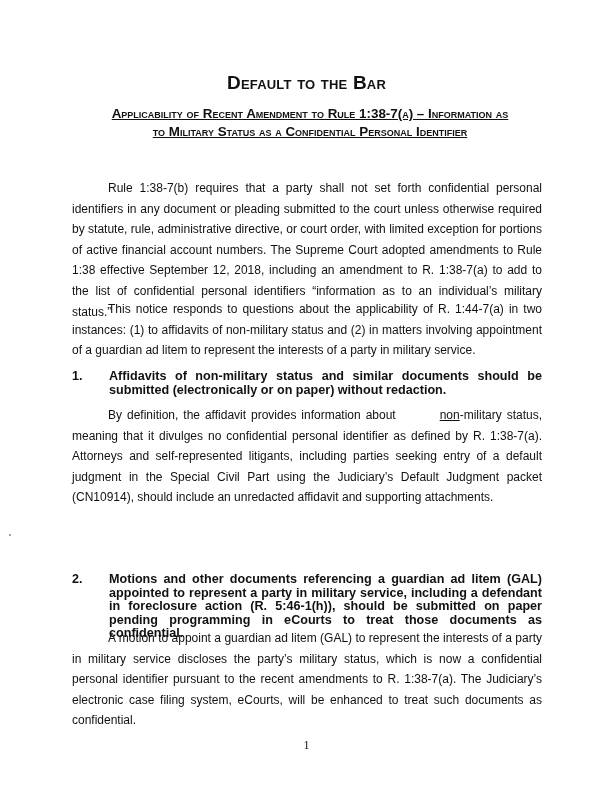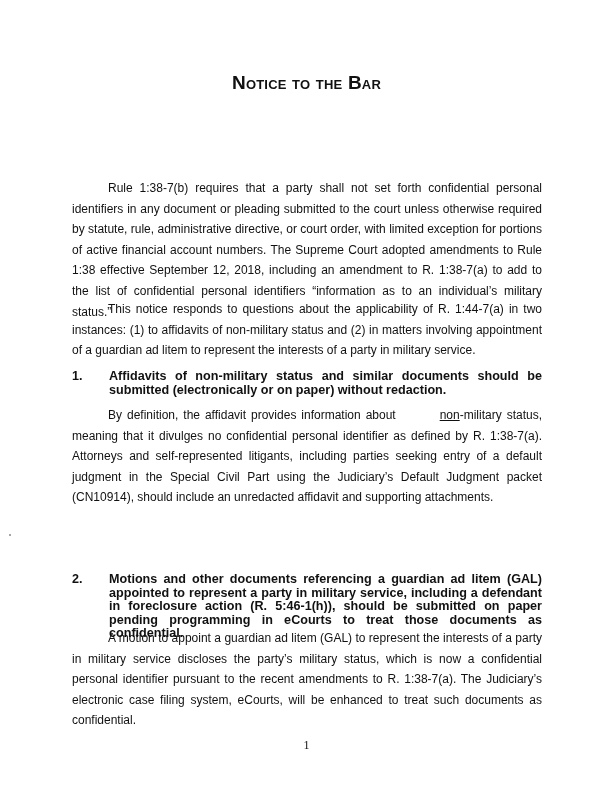--- a/index.html
+++ b/index.html
@@ -92,24 +92,25 @@
       height: 2px;
       background: #888;
       border-radius: 1px;
     }
   </style>
 </head>
 <body>
 
 <div class="page">
 
-  <div class="title">Notice to the Bar</div>
+  <div class="title">Default to the Bar</div>
 
   <div class="subtitle">
-    <br>
+    <span>Applicability of Recent Amendment to Rule 1:38-7(a) – Information as</span><br>
+    <span>to Military Status as a Confidential Personal Identifier</span>
   </div>
 
   <div class="para" style="top:178px;">
     <span class="indent"></span><span>Rule 1:38-7(b) requires that a party shall not set forth confidential personal identifiers in any document or pleading submitted to the court unless otherwise required by statute, rule, administrative directive, or court order, with limited exception for portions of active financial account numbers.  The Supreme Court adopted amendments to Rule 1:38 effective September 12, 2018, including an amendment to R. 1:38-7(a) to add to the list of confidential personal identifiers “information as to an individual’s military status.”</span>
   </div>
 
   <div class="para" style="top:299px;">
     <span class="indent"></span><span>This notice responds to questions about the applicability of R. 1:44-7(a) in two instances: (1) to affidavits of non-military status and (2) in matters involving appointment of a guardian ad litem to represent the interests of a party in military service.</span>
   </div>
 

